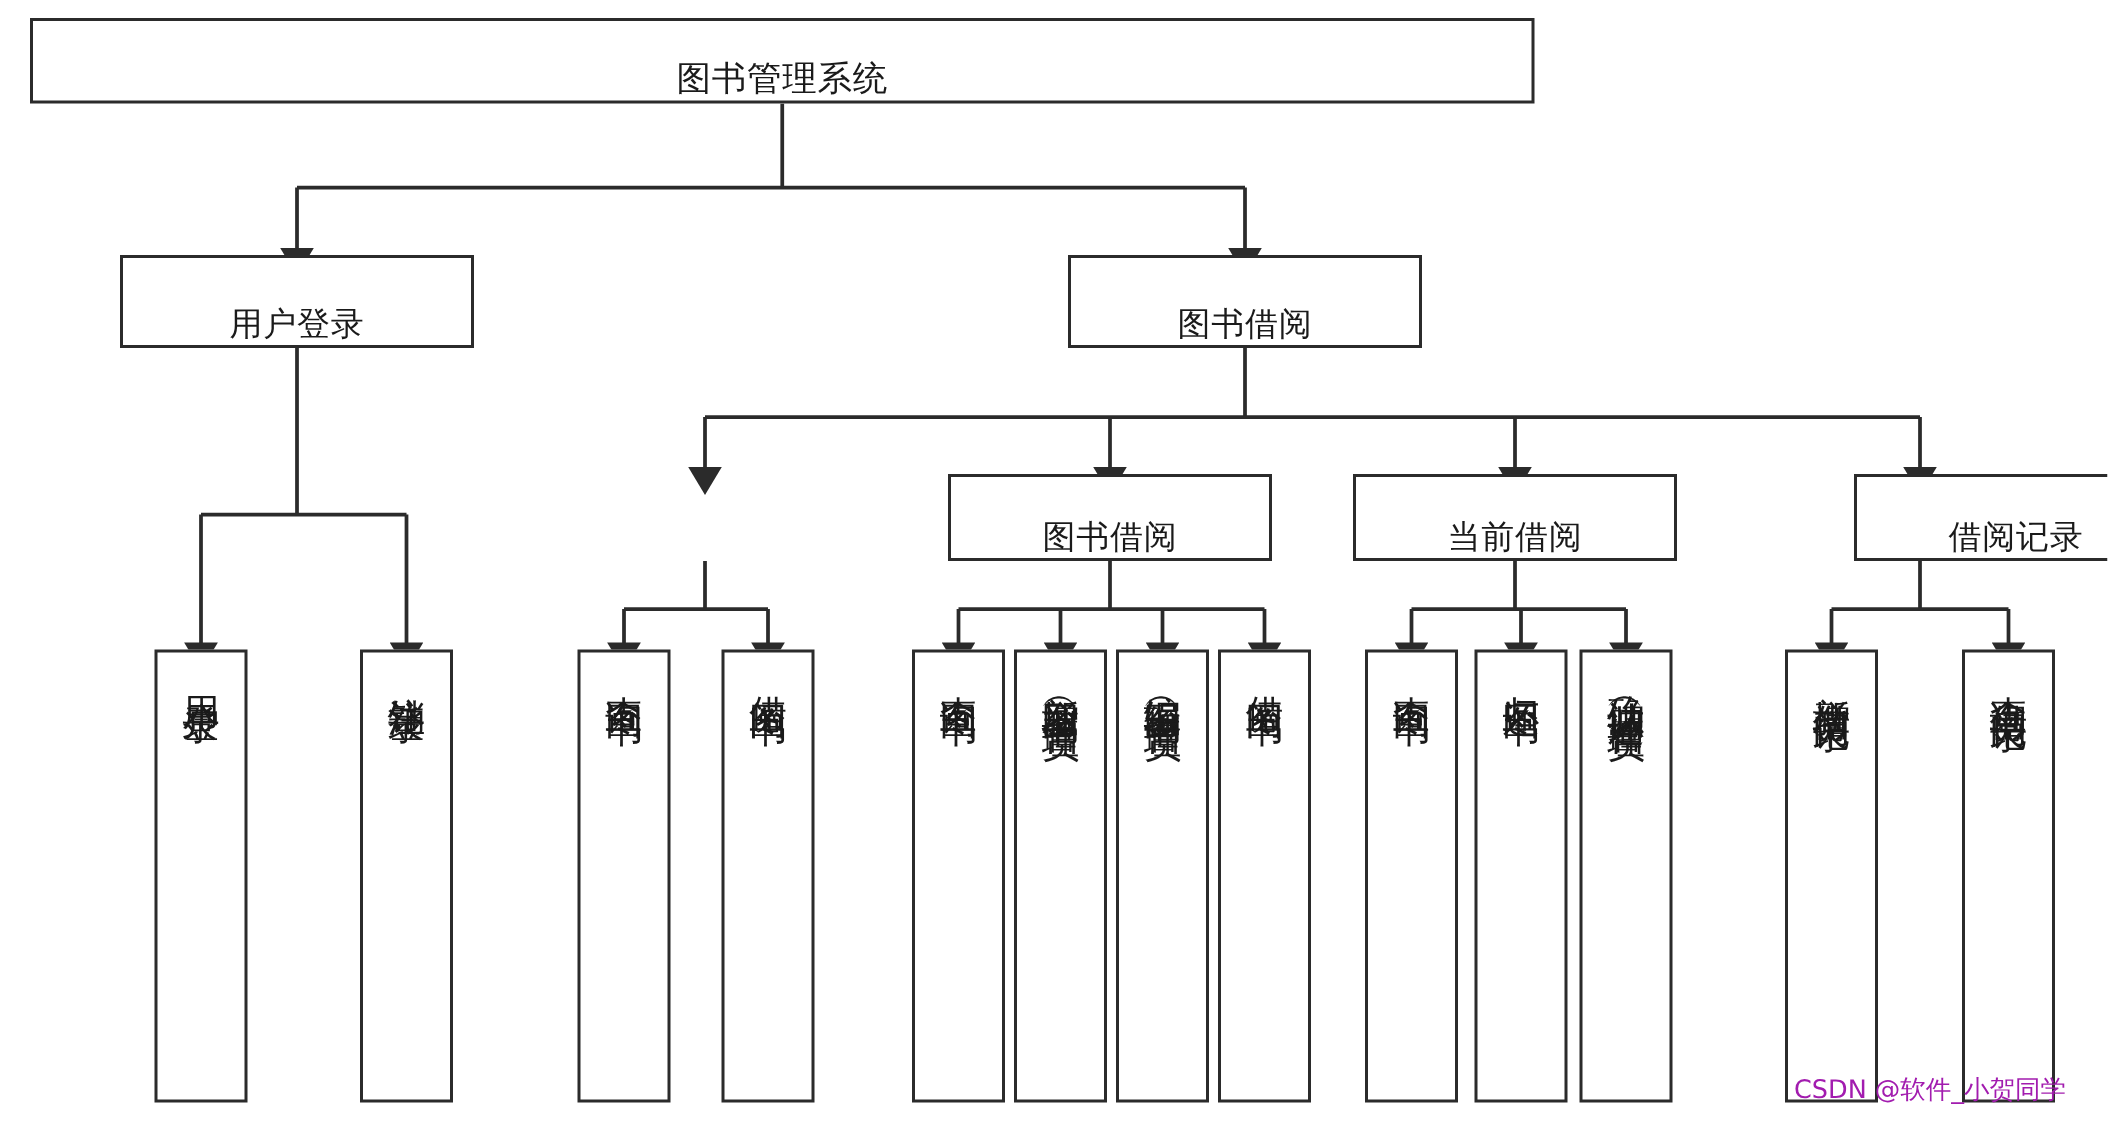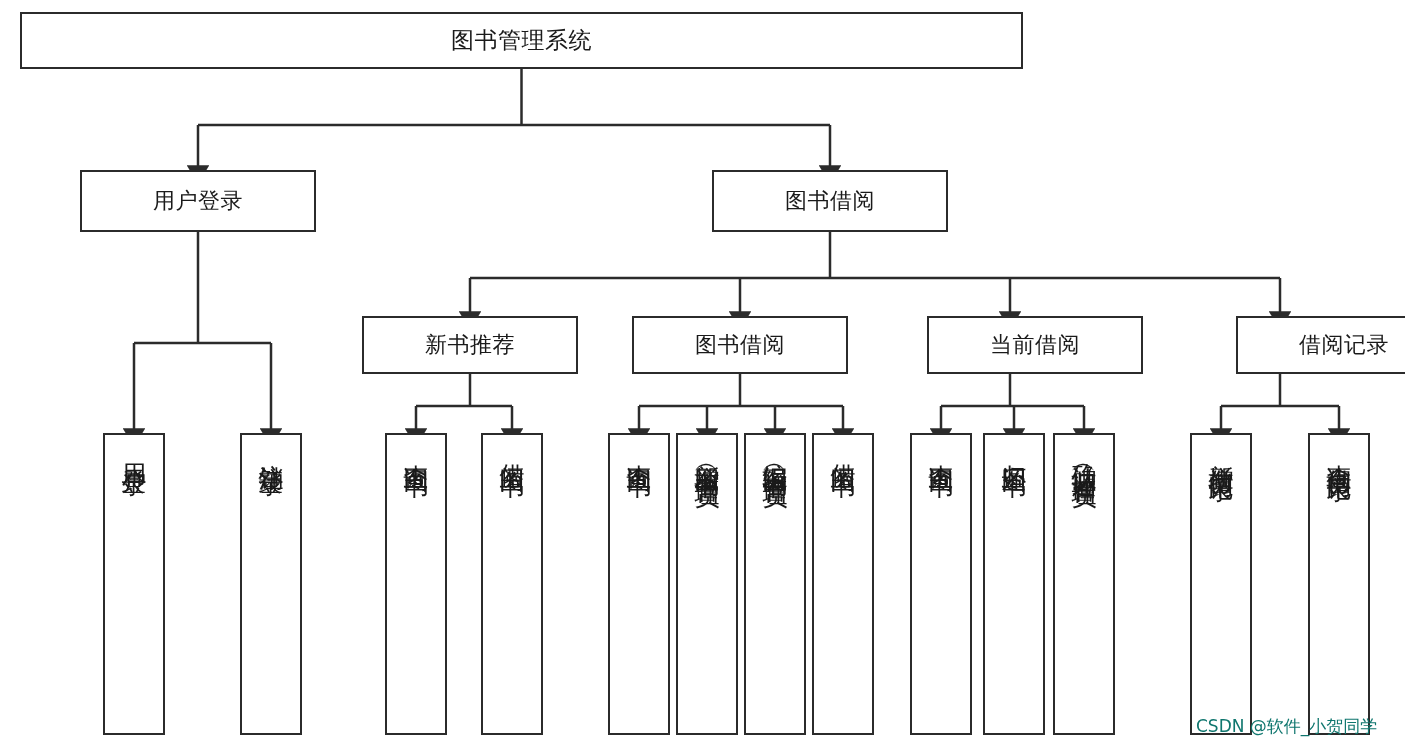--- a/index.html
+++ b/index.html
@@ -25,21 +25,21 @@
     width: 1405px;
     height: 747px;
     pointer-events: none;
   }
   .node {
     position: absolute;
     box-sizing: border-box;
     background: #ffffff;
     border: 2px solid #2b2b2b;
     display: flex;
-    align-items: center;
+    align-items: flex-end;
     justify-content: center;
     color: #1a1a1a;
     z-index: 2;
   }
   .node .label {
     display: block;
     text-align: center;
     line-height: 1.18;
     letter-spacing: 0.5px;
   }
@@ -61,21 +61,21 @@
     writing-mode: vertical-rl;
     text-orientation: upright;
     font-size: 25px;
     line-height: 1.0;
     letter-spacing: 3px;
     white-space: nowrap;
   }
   .watermark {
     position: absolute;
     font-size: 17px;
-    color: #0f766e;
+    color: #a21caf;
     white-space: nowrap;
     z-index: 5;
     font-family: "DejaVu Sans", "Liberation Sans", sans-serif;
   }
 </style>
 </head>
 <body>
 
 <div id="canvas">
   <svg id="wires" viewBox="0 0 1405 747" width="1405" height="747" xmlns="http://www.w3.org/2000/svg">
@@ -124,27 +124,24 @@
   <span class="watermark" style="left:1196px; top:715px;">CSDN @软件_小贺同学</span>
 <div class="node horiz root" style="left: 20px; top: 12px; width: 1003px; height: 57px;">
       <span class="label">图书管理系统</span>
     </div>
     <div class="node horiz" style="left: 80px; top: 170px; width: 236px; height: 62px;">
       <span class="label">用户登录</span>
     </div>
     <div class="node horiz" style="left: 712px; top: 170px; width: 236px; height: 62px;">
       <span class="label">图书借阅</span>
     </div>
-    <div class="node horiz" style="left: 362px; top: 316px; width: 216px; height: 58px;">
-      <span class="label">新书推荐</span>
-    </div>
     <div class="node horiz" style="left: 632px; top: 316px; width: 216px; height: 58px;">
       <span class="label">图书借阅</span>
     </div>
-    <div class="node horiz" style="left: 902px; top: 316px; width: 216px; height: 58px; margin-left: 25px;">
+    <div class="node horiz" style="left: 902px; top: 316px; width: 216px; height: 58px;">
       <span class="label">当前借阅</span>
     </div>
     <div class="node horiz" style="left: 1236px; top: 316px; width: 216px; height: 58px;">
       <span class="label">借阅记录</span>
     </div>
     <div class="node vert" style="left: 103px; top: 433px; width: 62px; height: 302px;">
       <span class="label">用户登录</span>
     </div>
     <div class="node vert" style="left: 240px; top: 433px; width: 62px; height: 302px;">
       <span class="label">注销登录</span>

